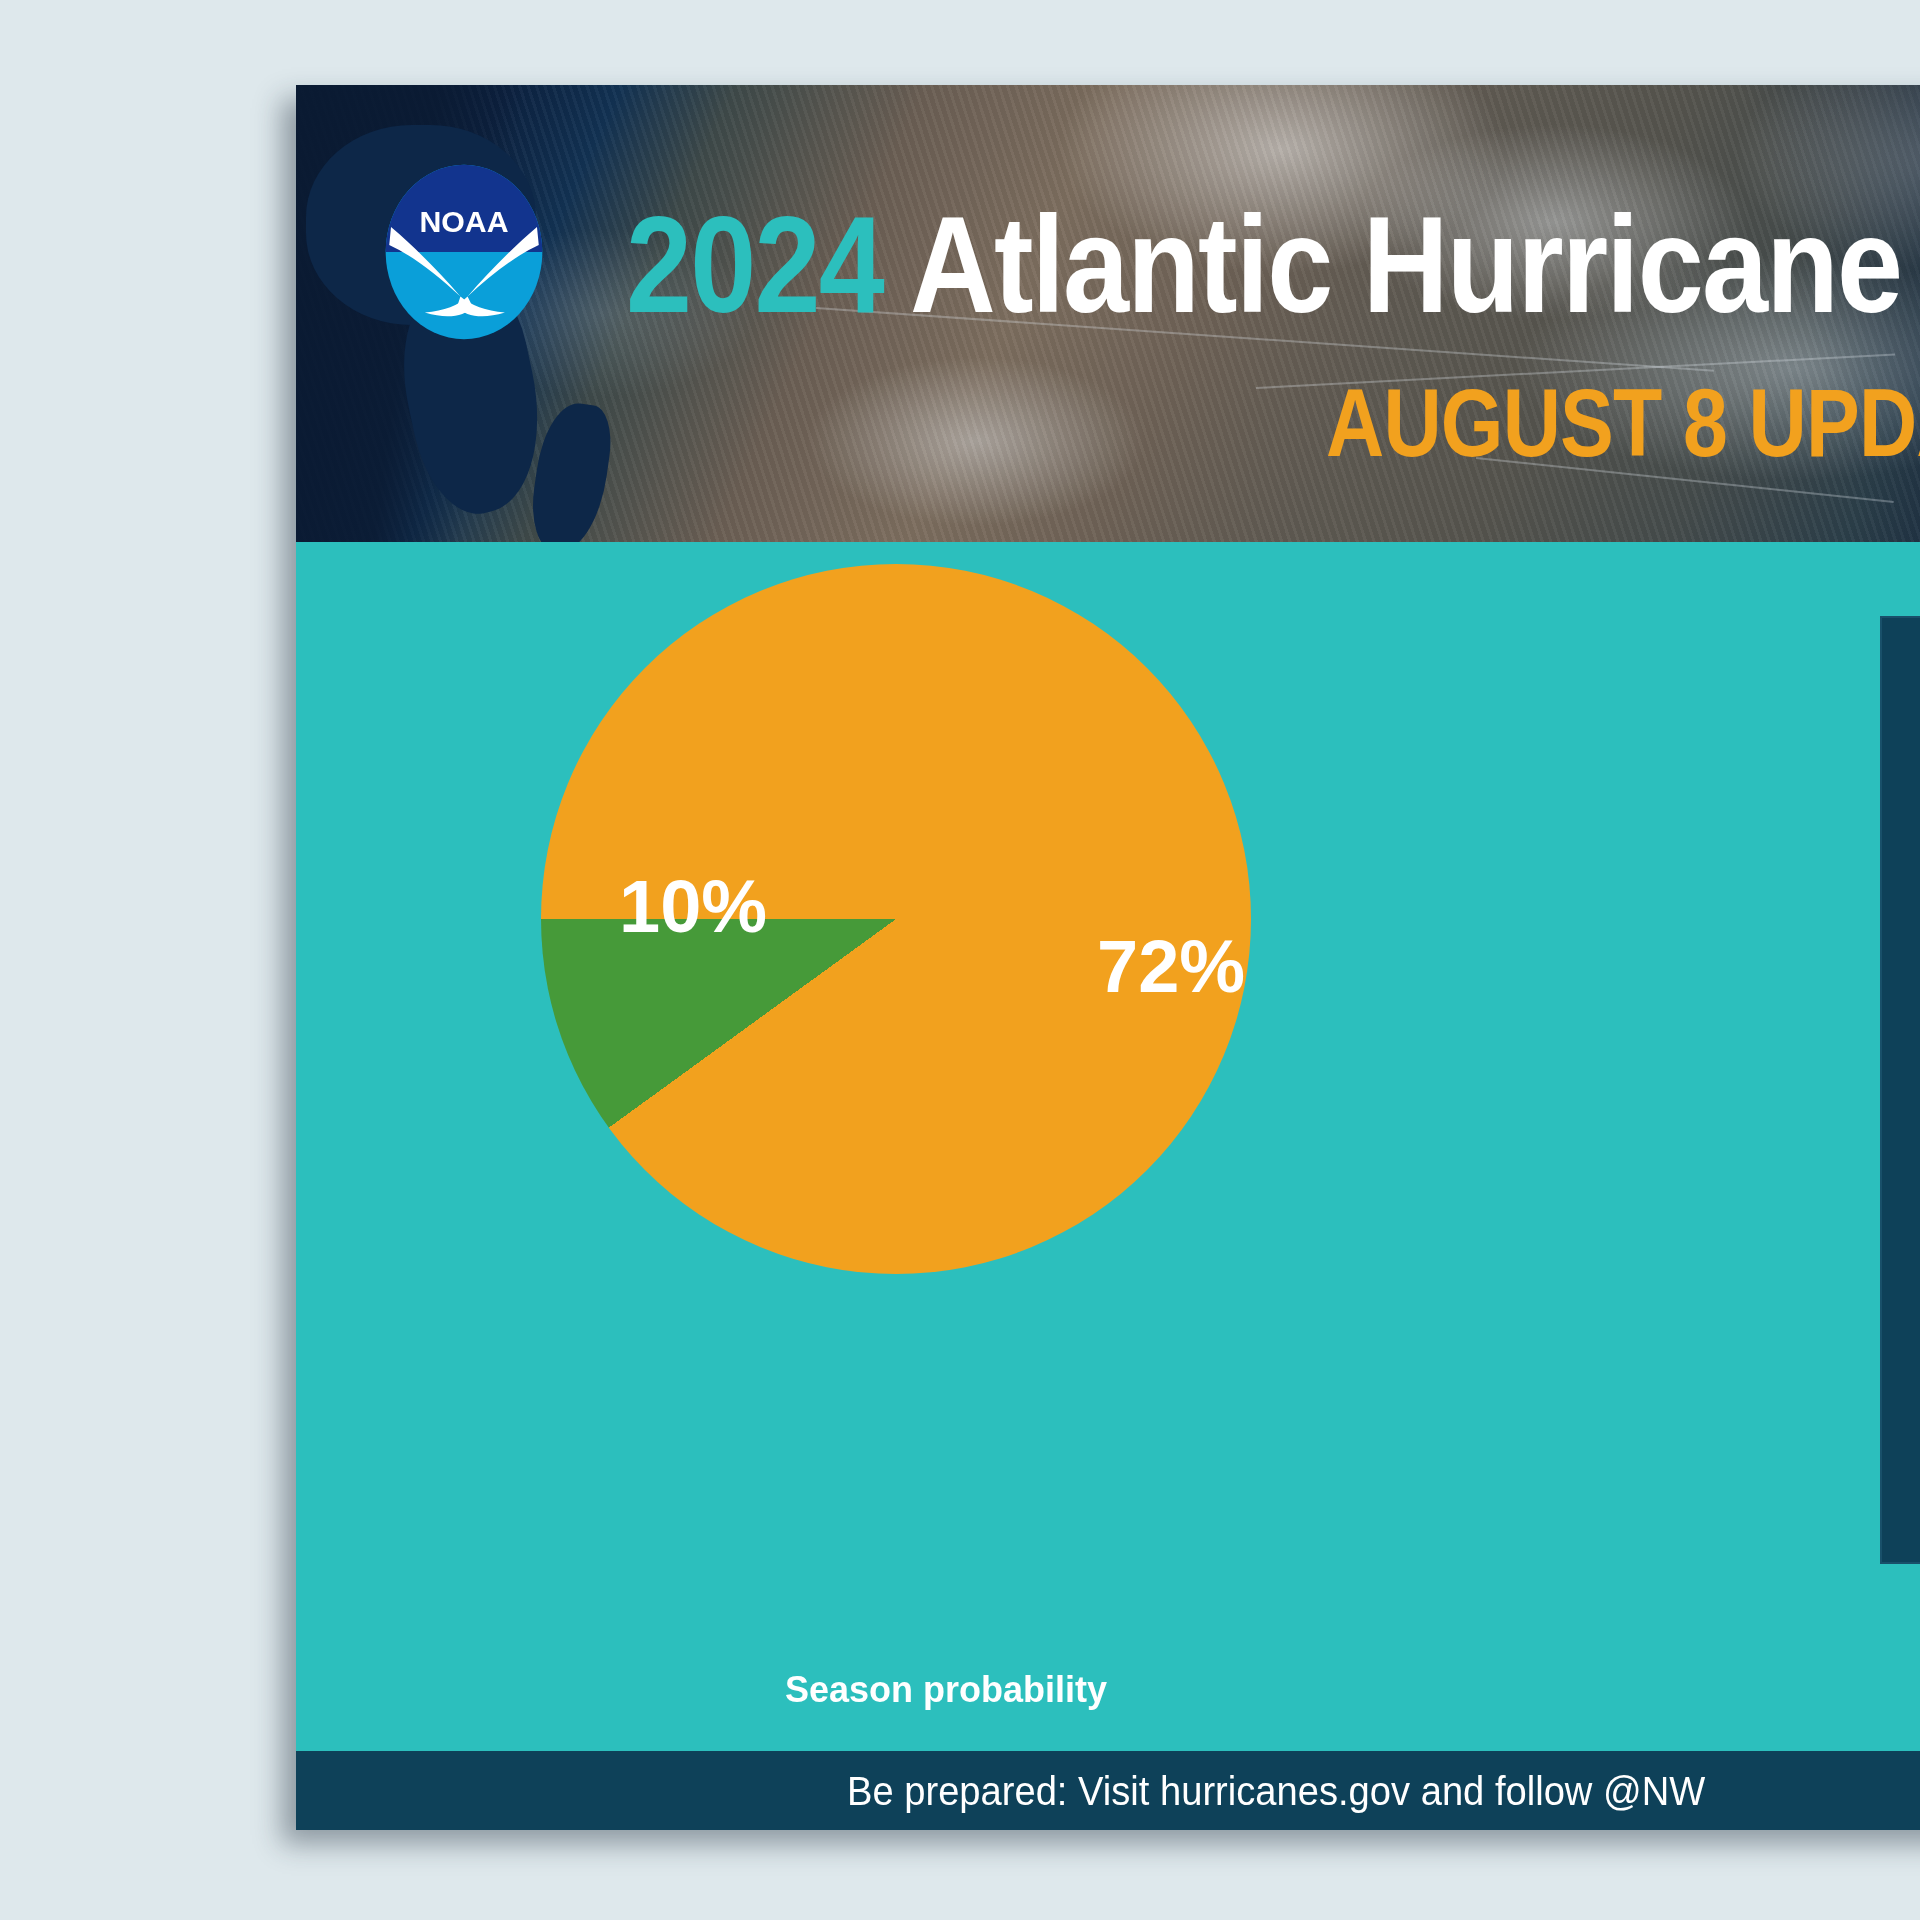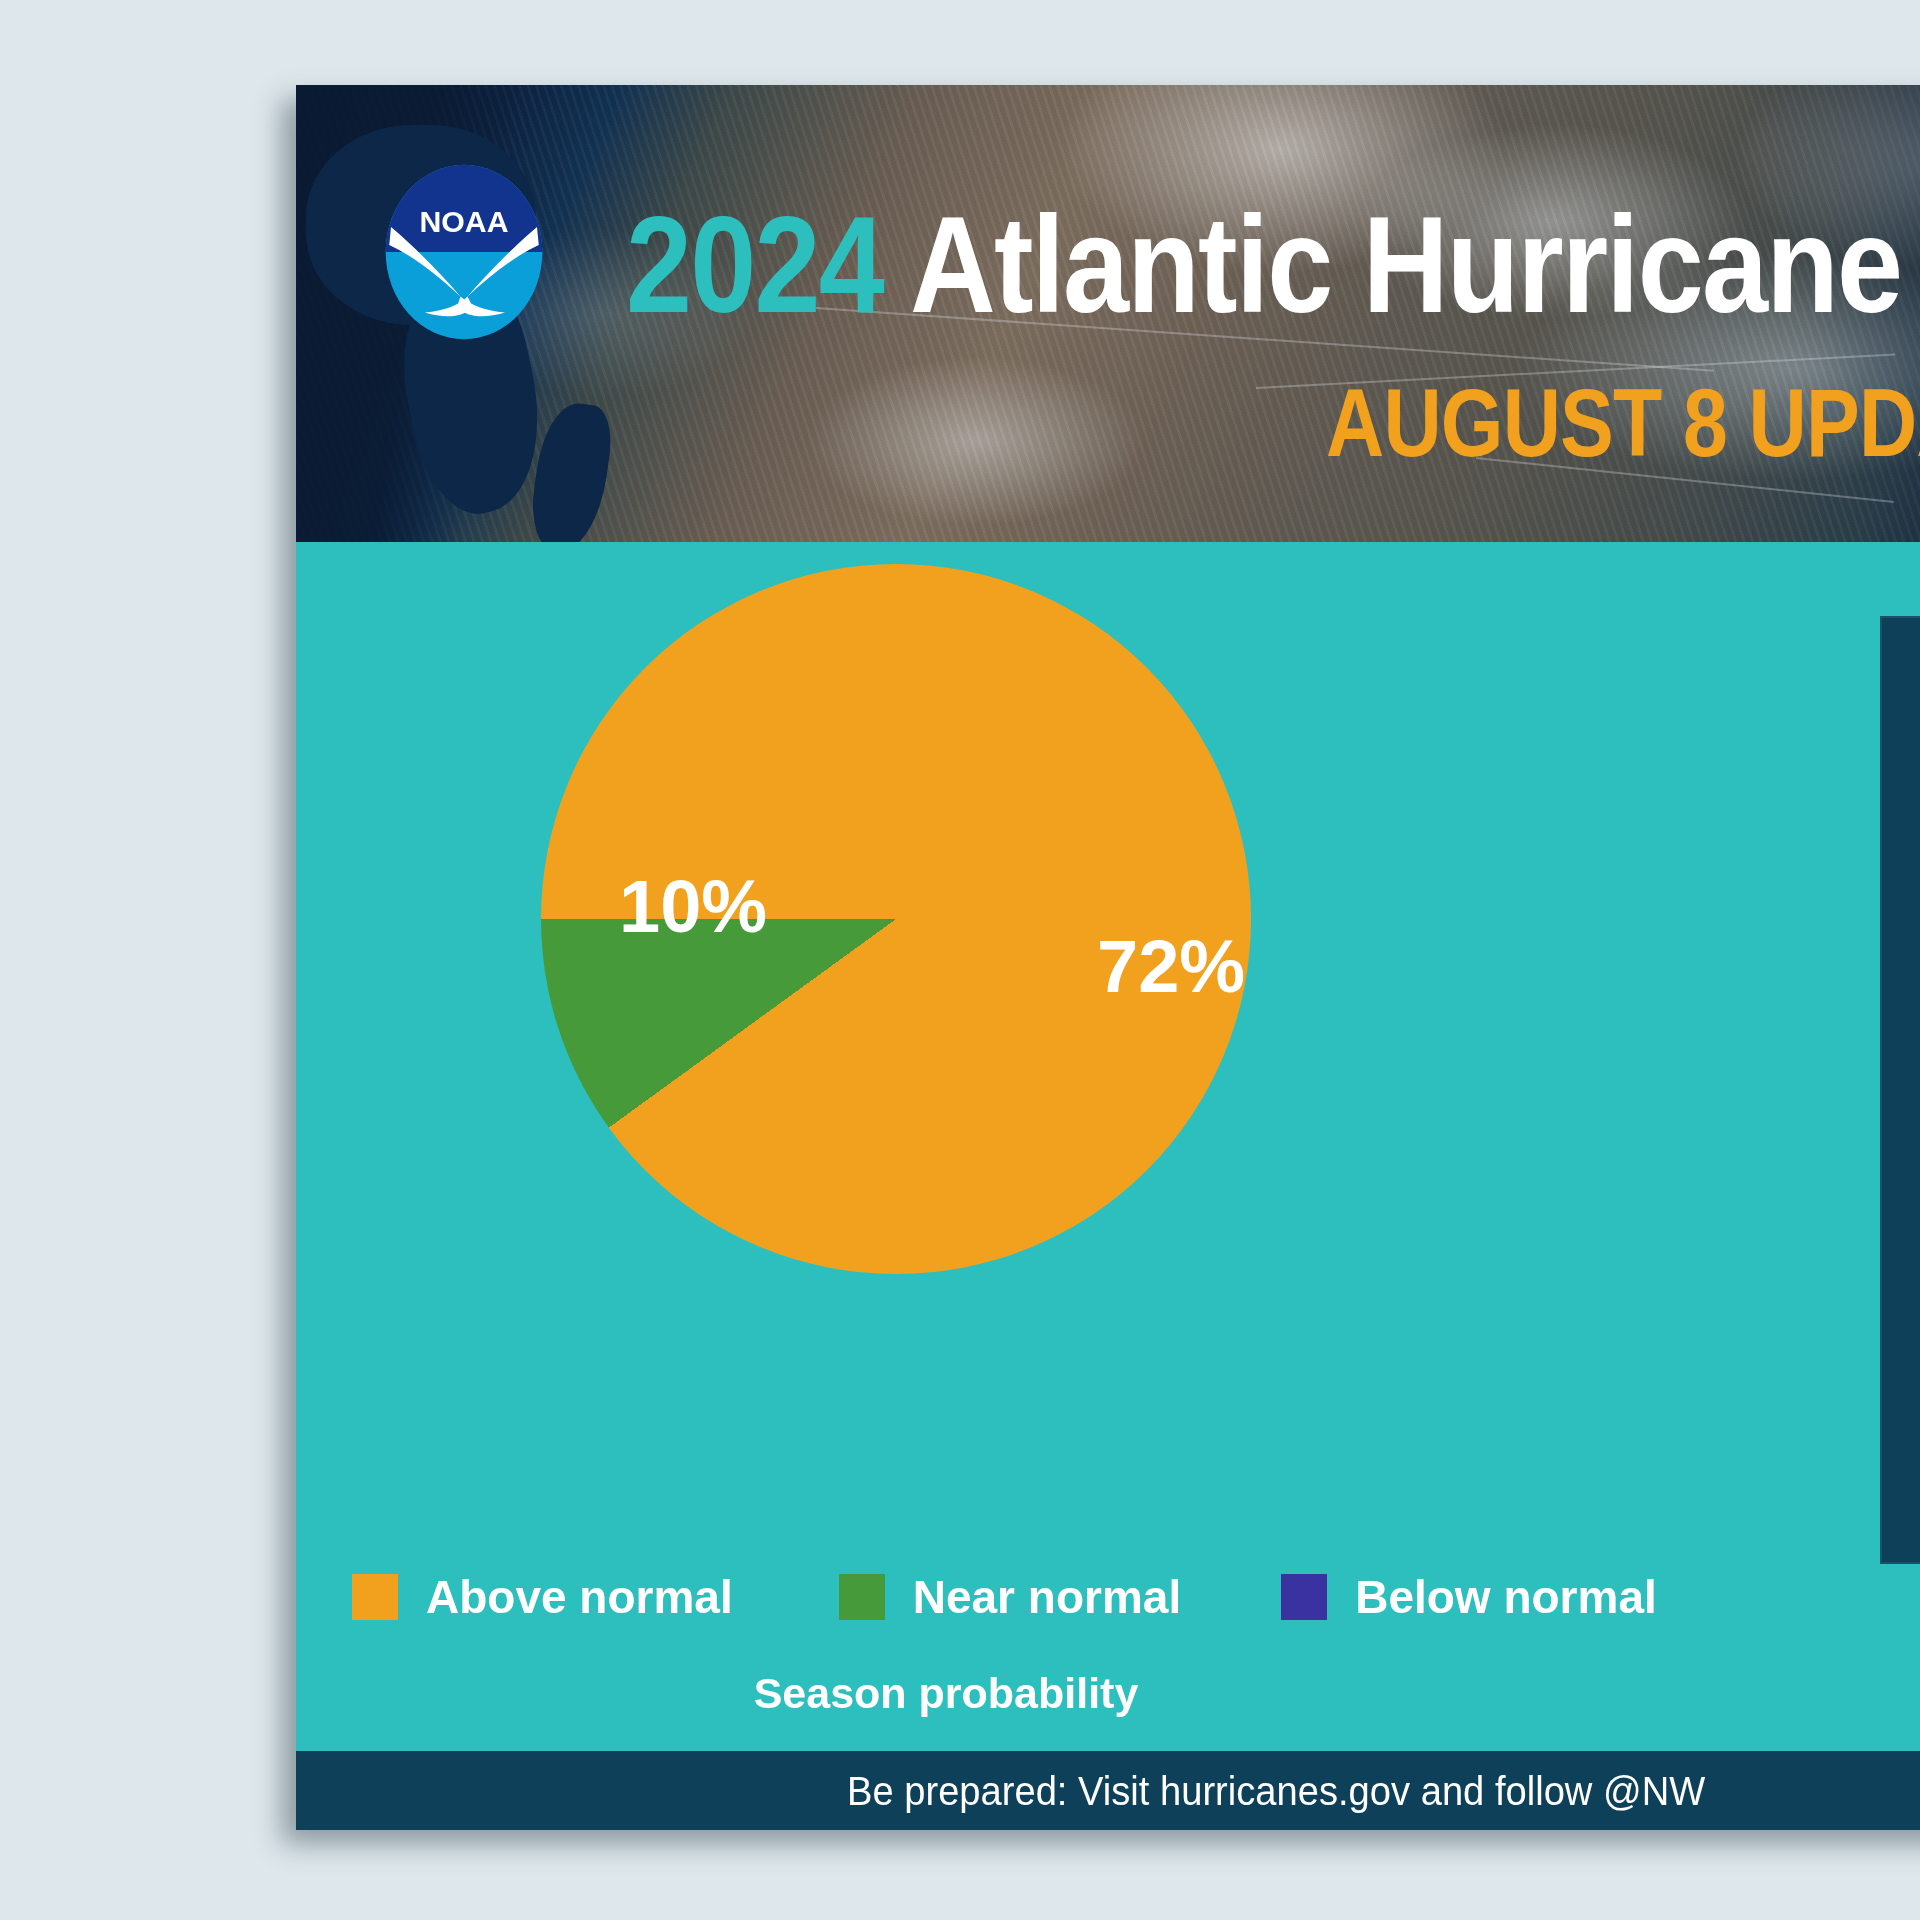--- a/index.html
+++ b/index.html
@@ -190,21 +190,21 @@
     line-height:1;
   }
 
   .axis-label {
     position:absolute;
     left:0; top:1130px;
     width:1300px;
     text-align:center;
     color:#ffffff;
     font-weight:bold;
-    font-size:43px;
+    font-size:36px;
     line-height:1;
   }
 
   
   .footer {
     position:relative;
     width:100%;
     height:79px;
     background:#0e4159;
   }
@@ -256,34 +256,20 @@
     <div class="body-area" style="background: rgb(44, 191, 189);">
 
       <div class="pie-wrap">
         <div class="pie" id="pie-slices" style="background: conic-gradient(from 270deg, rgb(242, 161, 30) 0deg, rgb(242, 161, 30) 324deg, rgb(70, 154, 57) 324deg, rgb(70, 154, 57) 360deg);"></div>
         <div class="pct pct-near">10%</div>
         <div class="pct pct-above">72%</div>
       </div>
 
       <div class="side-panel" style="background: rgb(14, 65, 89);"></div>
 
-      <div class="legend">
-        <div class="legend-item i0">
-          <span class="swatch" id="sw0" style="background: rgb(242, 161, 30);"></span>
-          <span class="legend-label">Above normal</span>
-        </div>
-        <div class="legend-item i1">
-          <span class="swatch" id="sw1" style="background: rgb(70, 154, 57);"></span>
-          <span class="legend-label">Near normal</span>
-        </div>
-        <div class="legend-item i2">
-          <span class="swatch" id="sw2" style="background: rgb(58, 50, 160);"></span>
-          <span class="legend-label">Below normal</span>
-        </div>
-      </div>
 
       <div class="axis-label">Season probability</div>
     </div>
 
     <div class="footer" style="background: rgb(14, 65, 89);">
       <div class="footer-text">Be prepared: Visit hurricanes.gov and follow @NW</div>
     </div>
 
   </div>
 </div>

